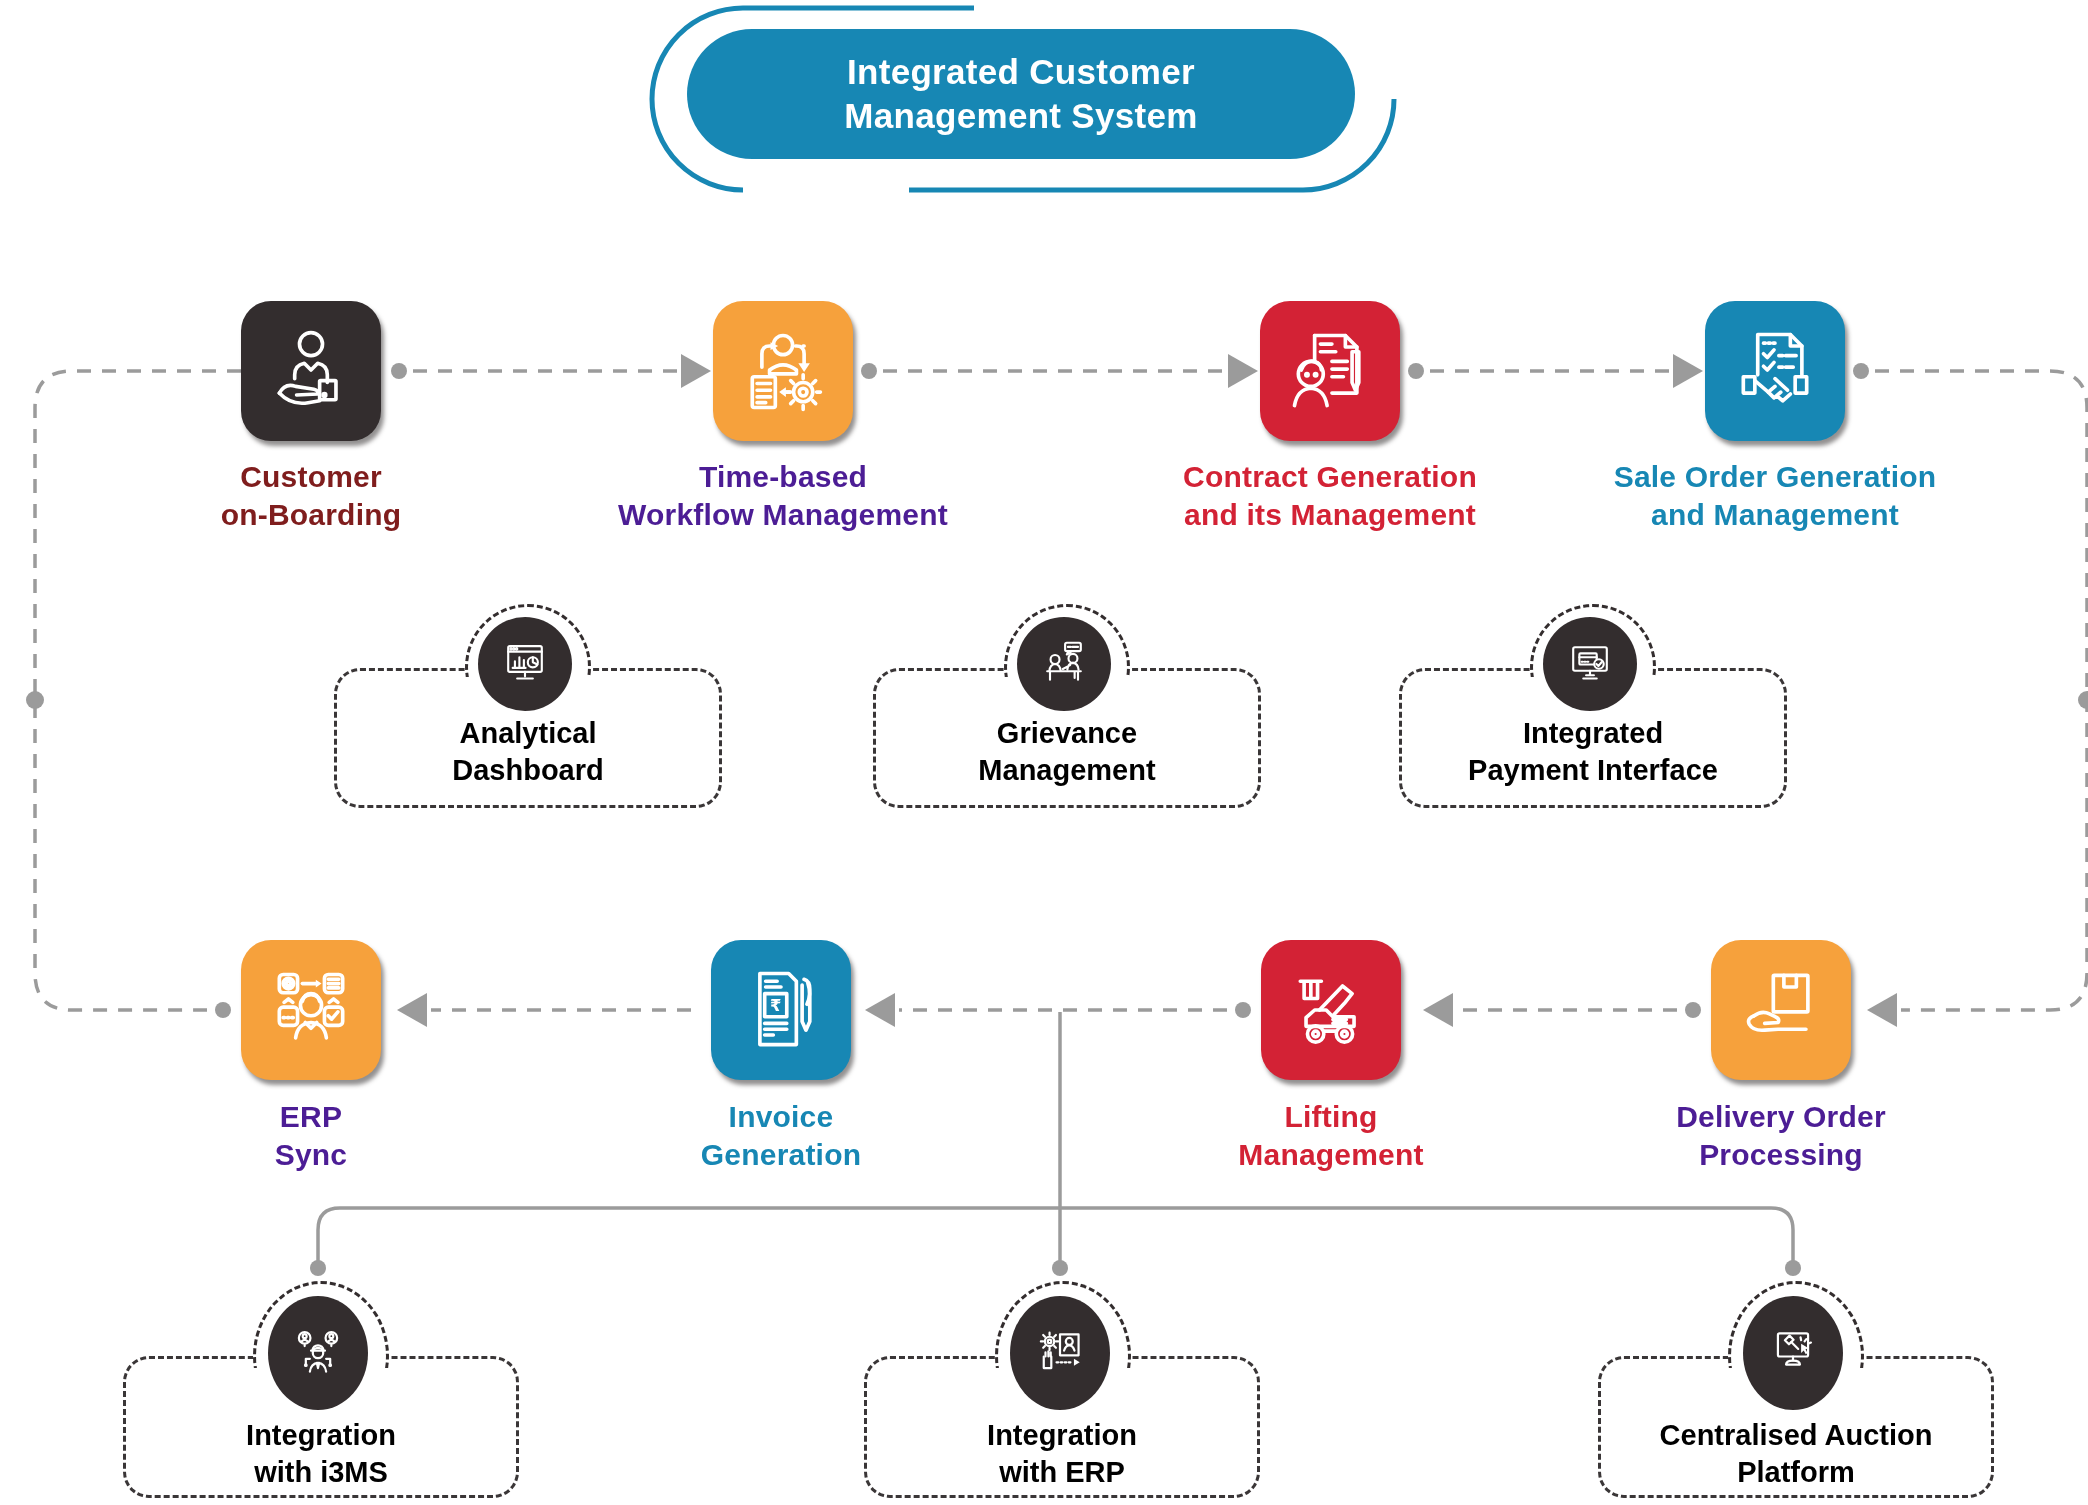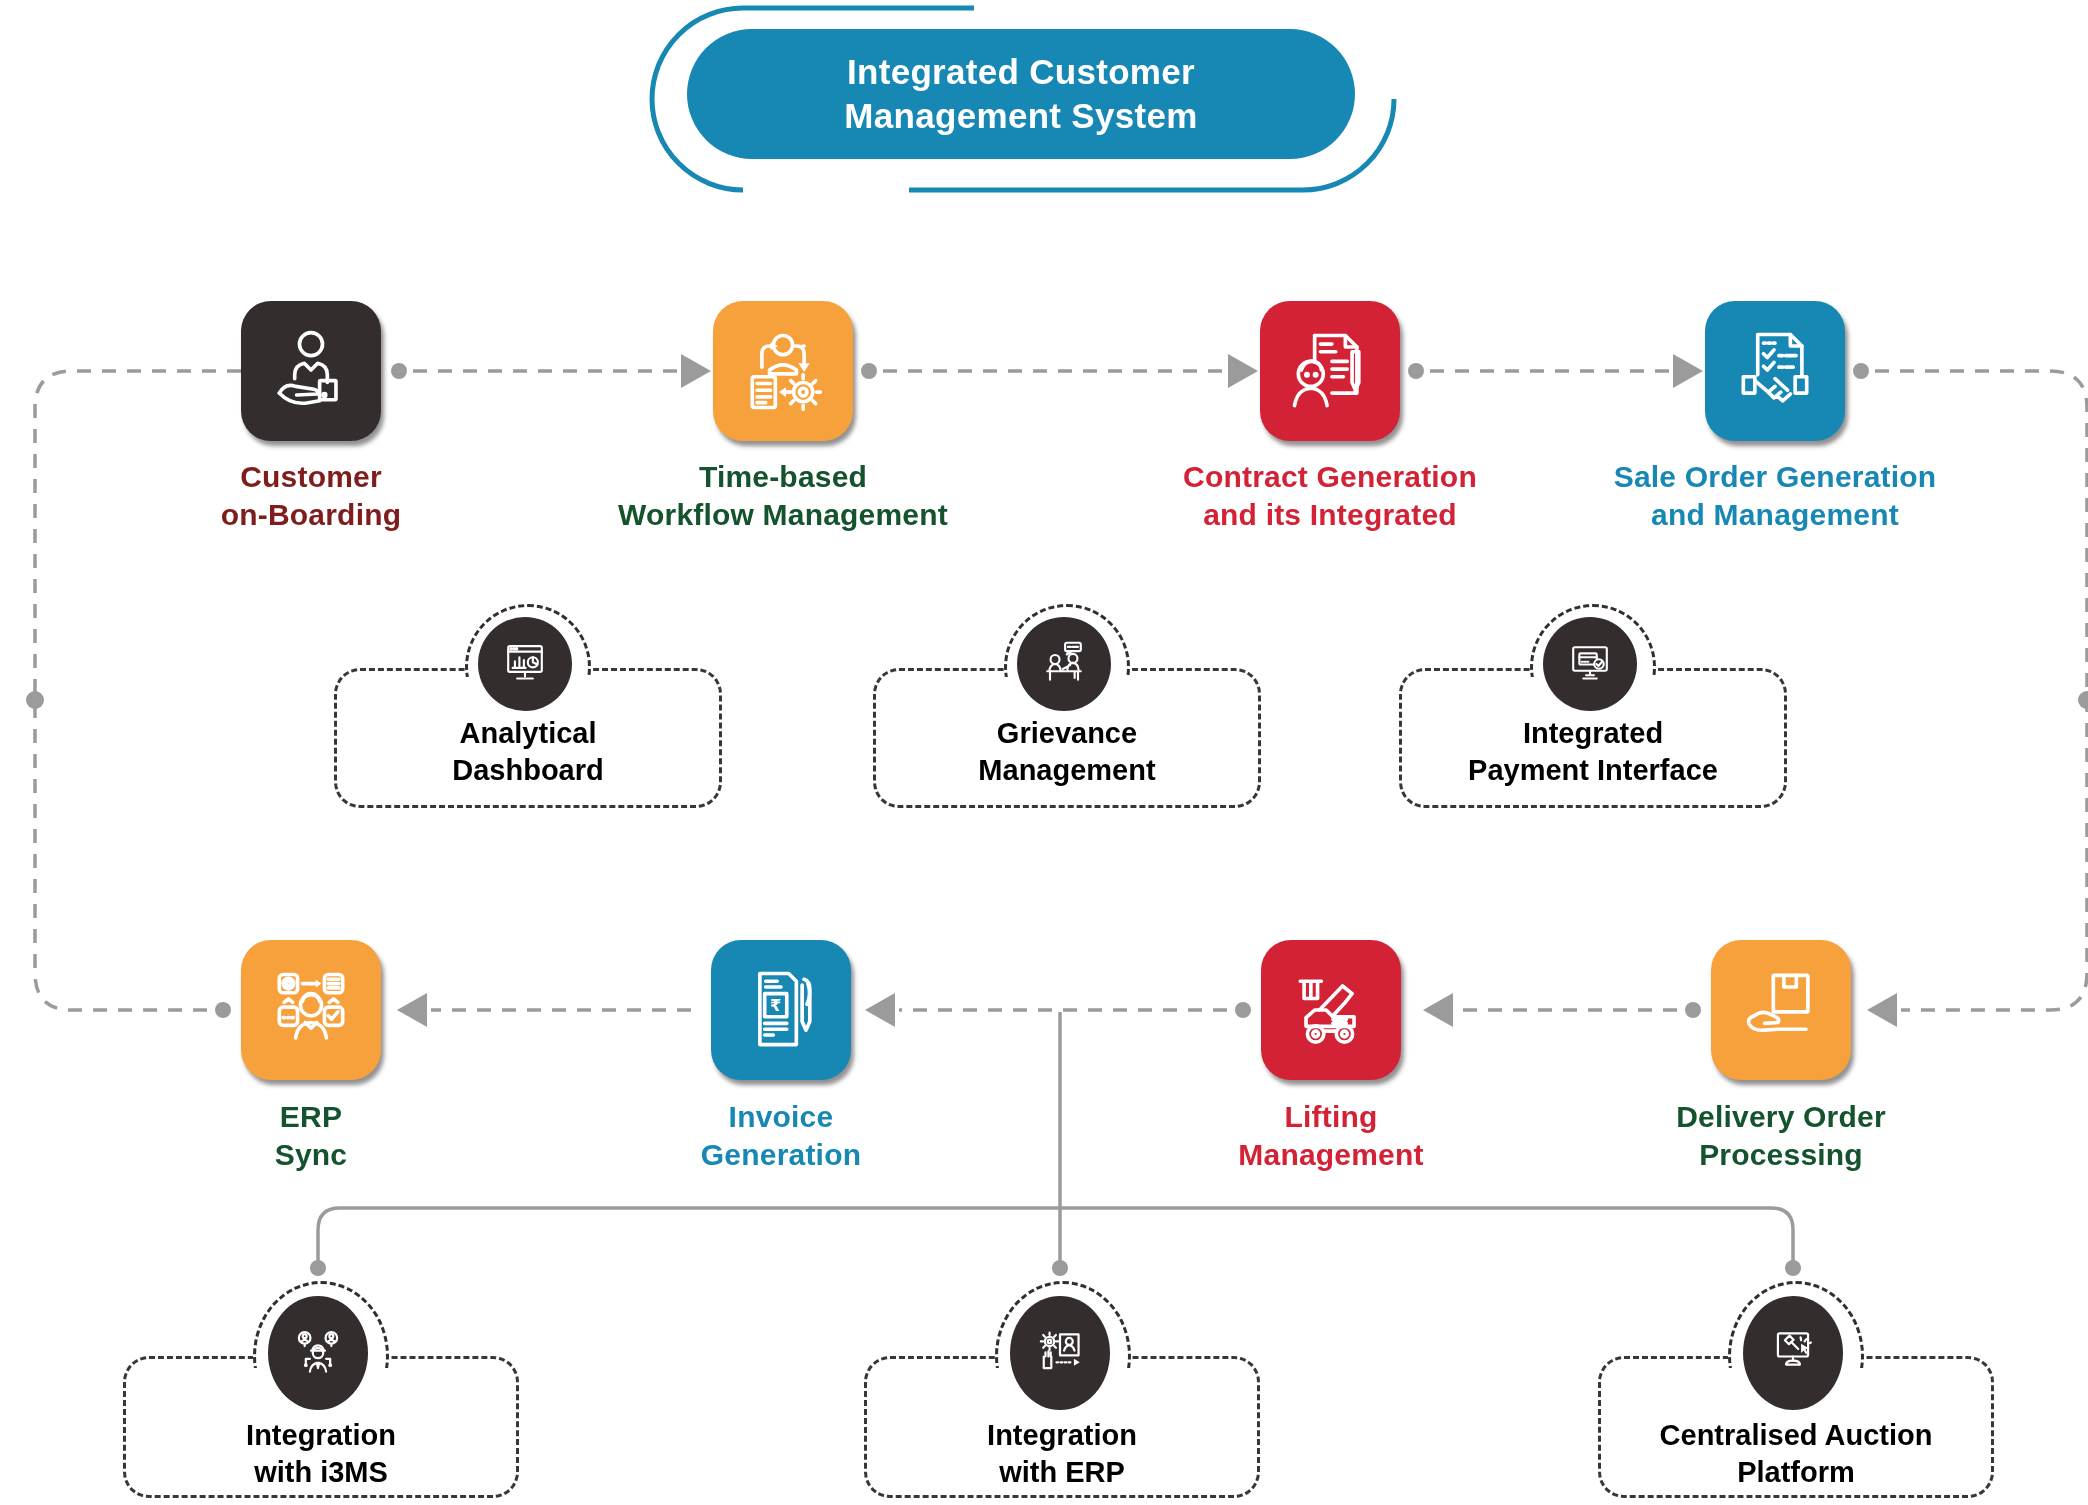--- a/index.html
+++ b/index.html
@@ -15,21 +15,21 @@
   .tile{position:absolute;width:140px;height:140px;border-radius:30px;z-index:3;
         display:flex;align-items:center;justify-content:center;
         box-shadow:3px 5px 4px rgba(40,35,35,.5);}
   .tile.dark{background:#332D2E}
   .tile.orange{background:#F6A13C}
   .tile.red{background:#D32235}
   .tile.blue{background:#1787B4}
   .flow-label{position:absolute;width:480px;text-align:center;z-index:3;
               font-size:30px;font-weight:800;line-height:38px;letter-spacing:.2px;}
   .lbl-dark{color:#7f1d1d}
-  .lbl-orange{color:#14532d}
+  .lbl-orange{color:#4c1d95}
   .lbl-red{color:#D32235}
   .lbl-blue{color:#1787B4}
   
   .sbox{position:absolute;border:3px dashed #3a3637;border-radius:26px;z-index:2;background:transparent;}
   .sbox .slbl{position:absolute;left:0;right:0;text-align:center;color:#000000;
               font-size:29px;font-weight:600;line-height:37px;}
   .ring{position:absolute;border:3px dashed #332d2e;border-radius:50%;background:#fff;z-index:3;
         clip-path:inset(-4px -4px 42% -4px);}
   .crc{position:absolute;border-radius:50%;background:#332D2E;z-index:4;
        display:flex;align-items:center;justify-content:center;}
@@ -154,21 +154,21 @@
   <div class="flow-label lbl-dark" style="left:62px;top:458px;">
     <div>Customer</div>
     <div>on-Boarding</div>
   </div>
   <div class="flow-label lbl-orange" style="left:534px;top:458px;">
     <div>Time-based</div>
     <div>Workflow Management</div>
   </div>
   <div class="flow-label lbl-red" style="left:1081px;top:458px;">
     <div>Contract Generation</div>
-    <div>and its Integrated</div>
+    <div>and its Management</div>
   </div>
   <div class="flow-label lbl-blue" style="left:1526px;top:458px;">
     <div>Sale Order Generation</div>
     <div>and Management</div>
   </div>
 
   <div class="sbox" style="left:325px;top:668px;width:382px;height:134px;">
     <div class="slbl" style="top:44px;">
       <div>Analytical</div>
       <div>Dashboard</div>

